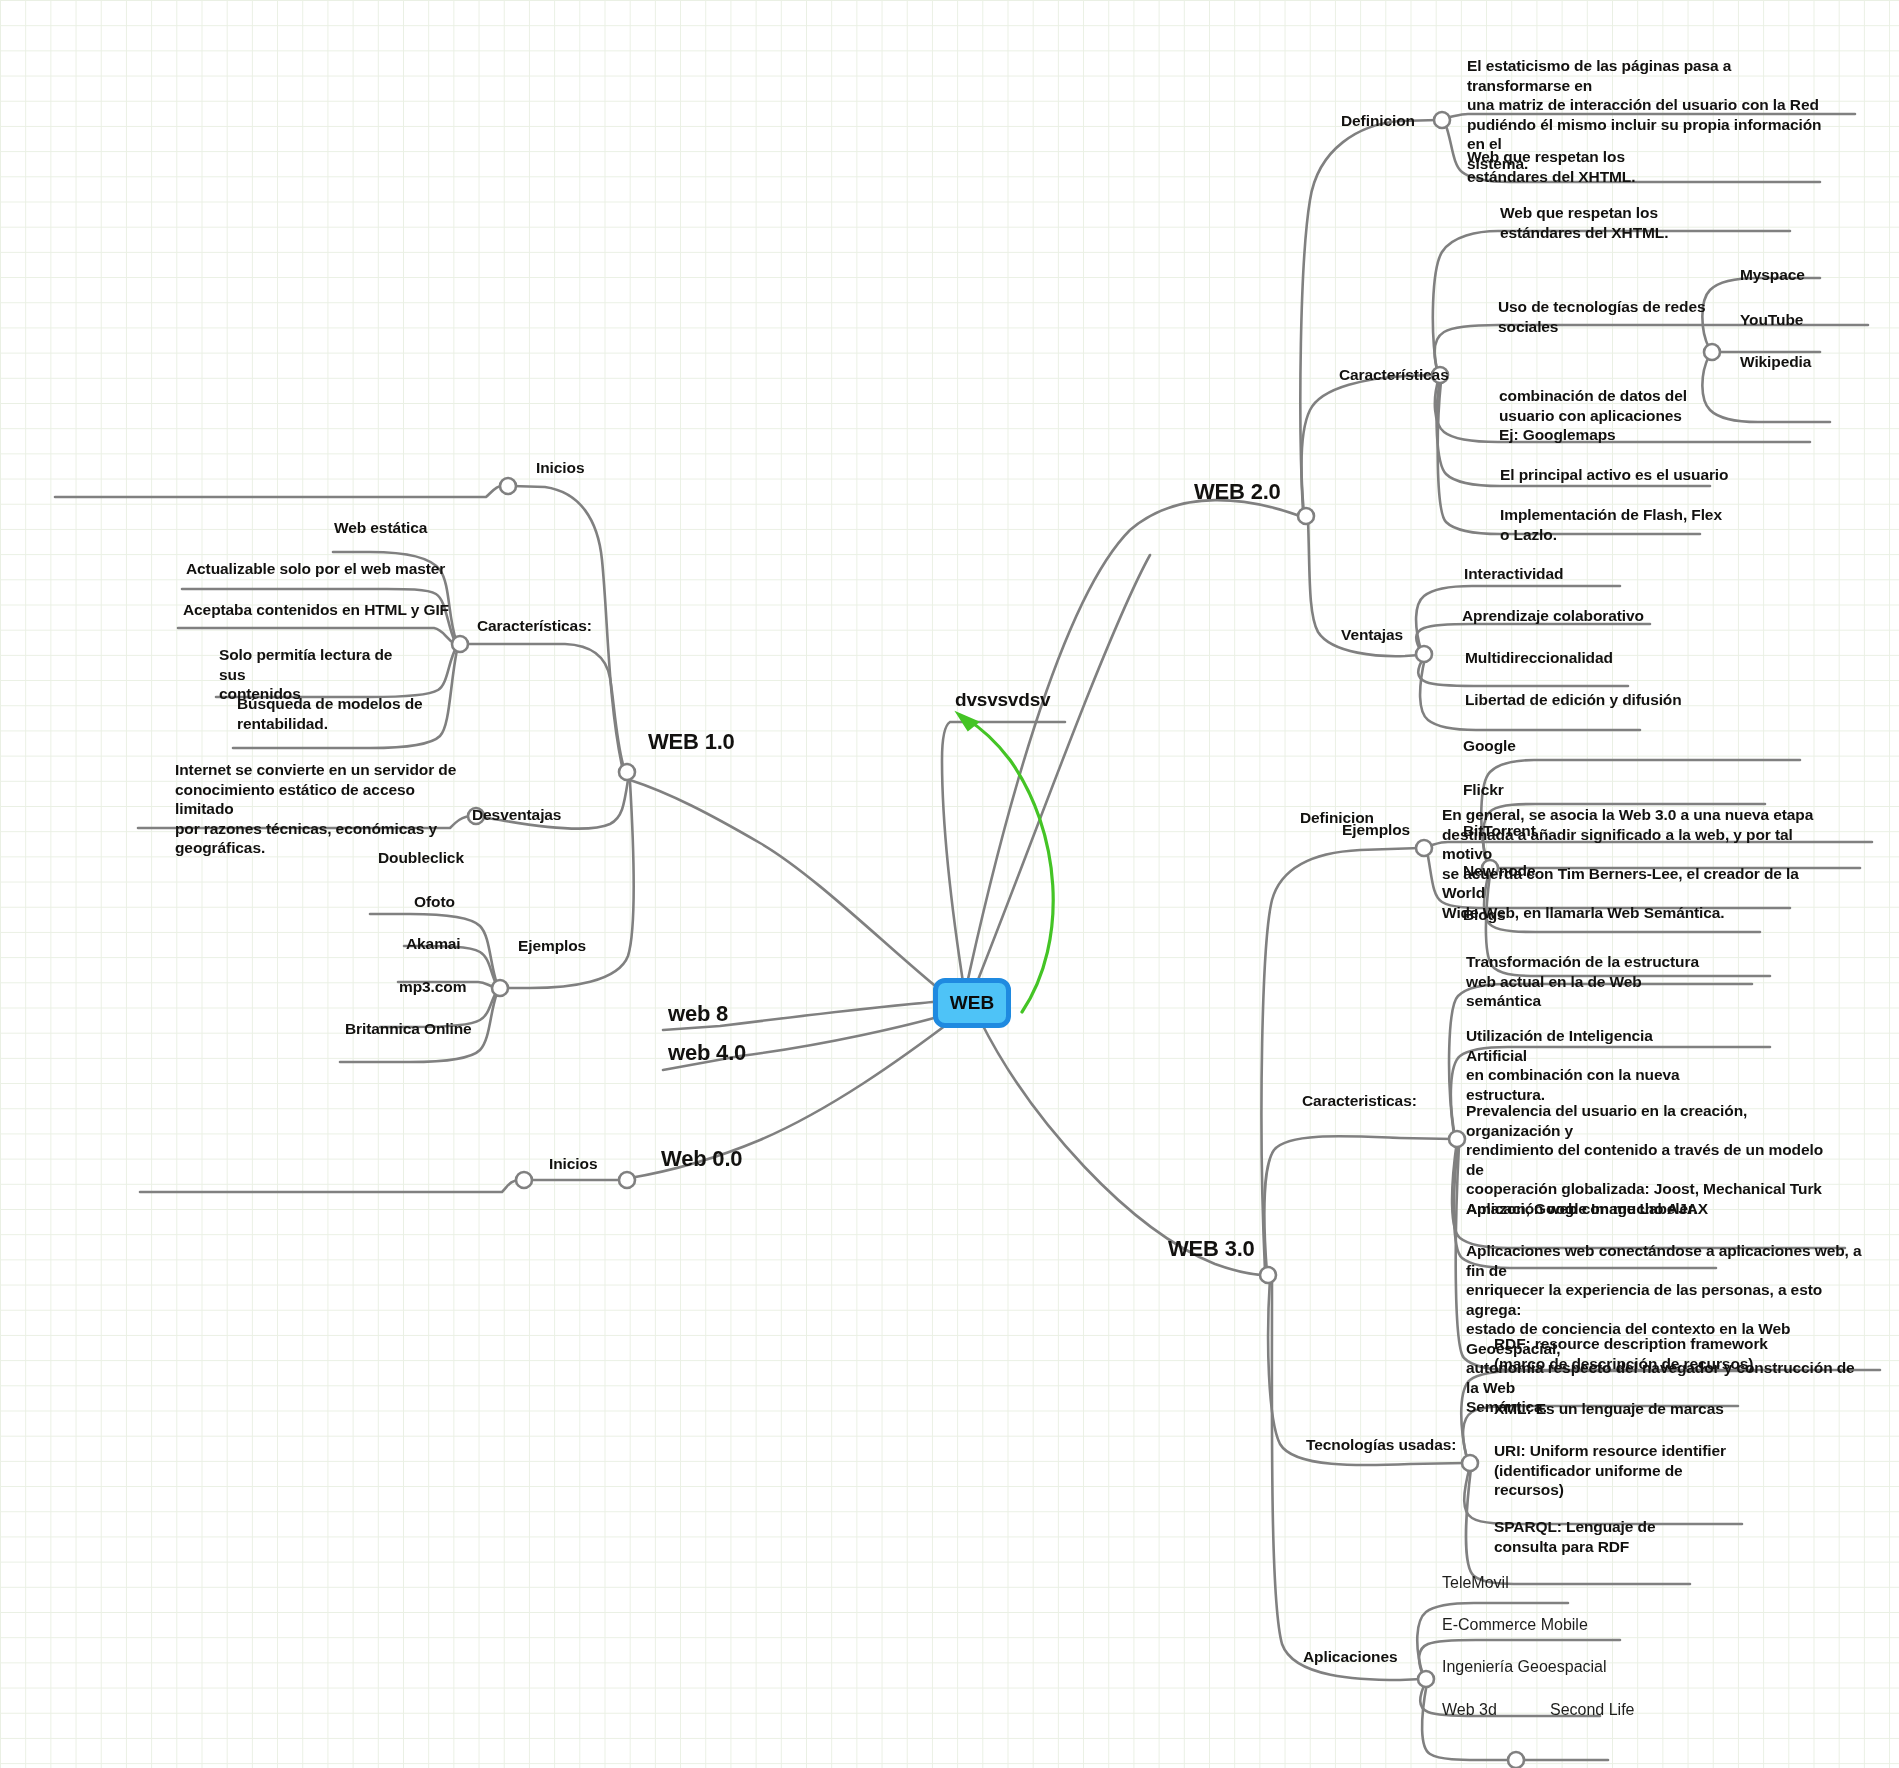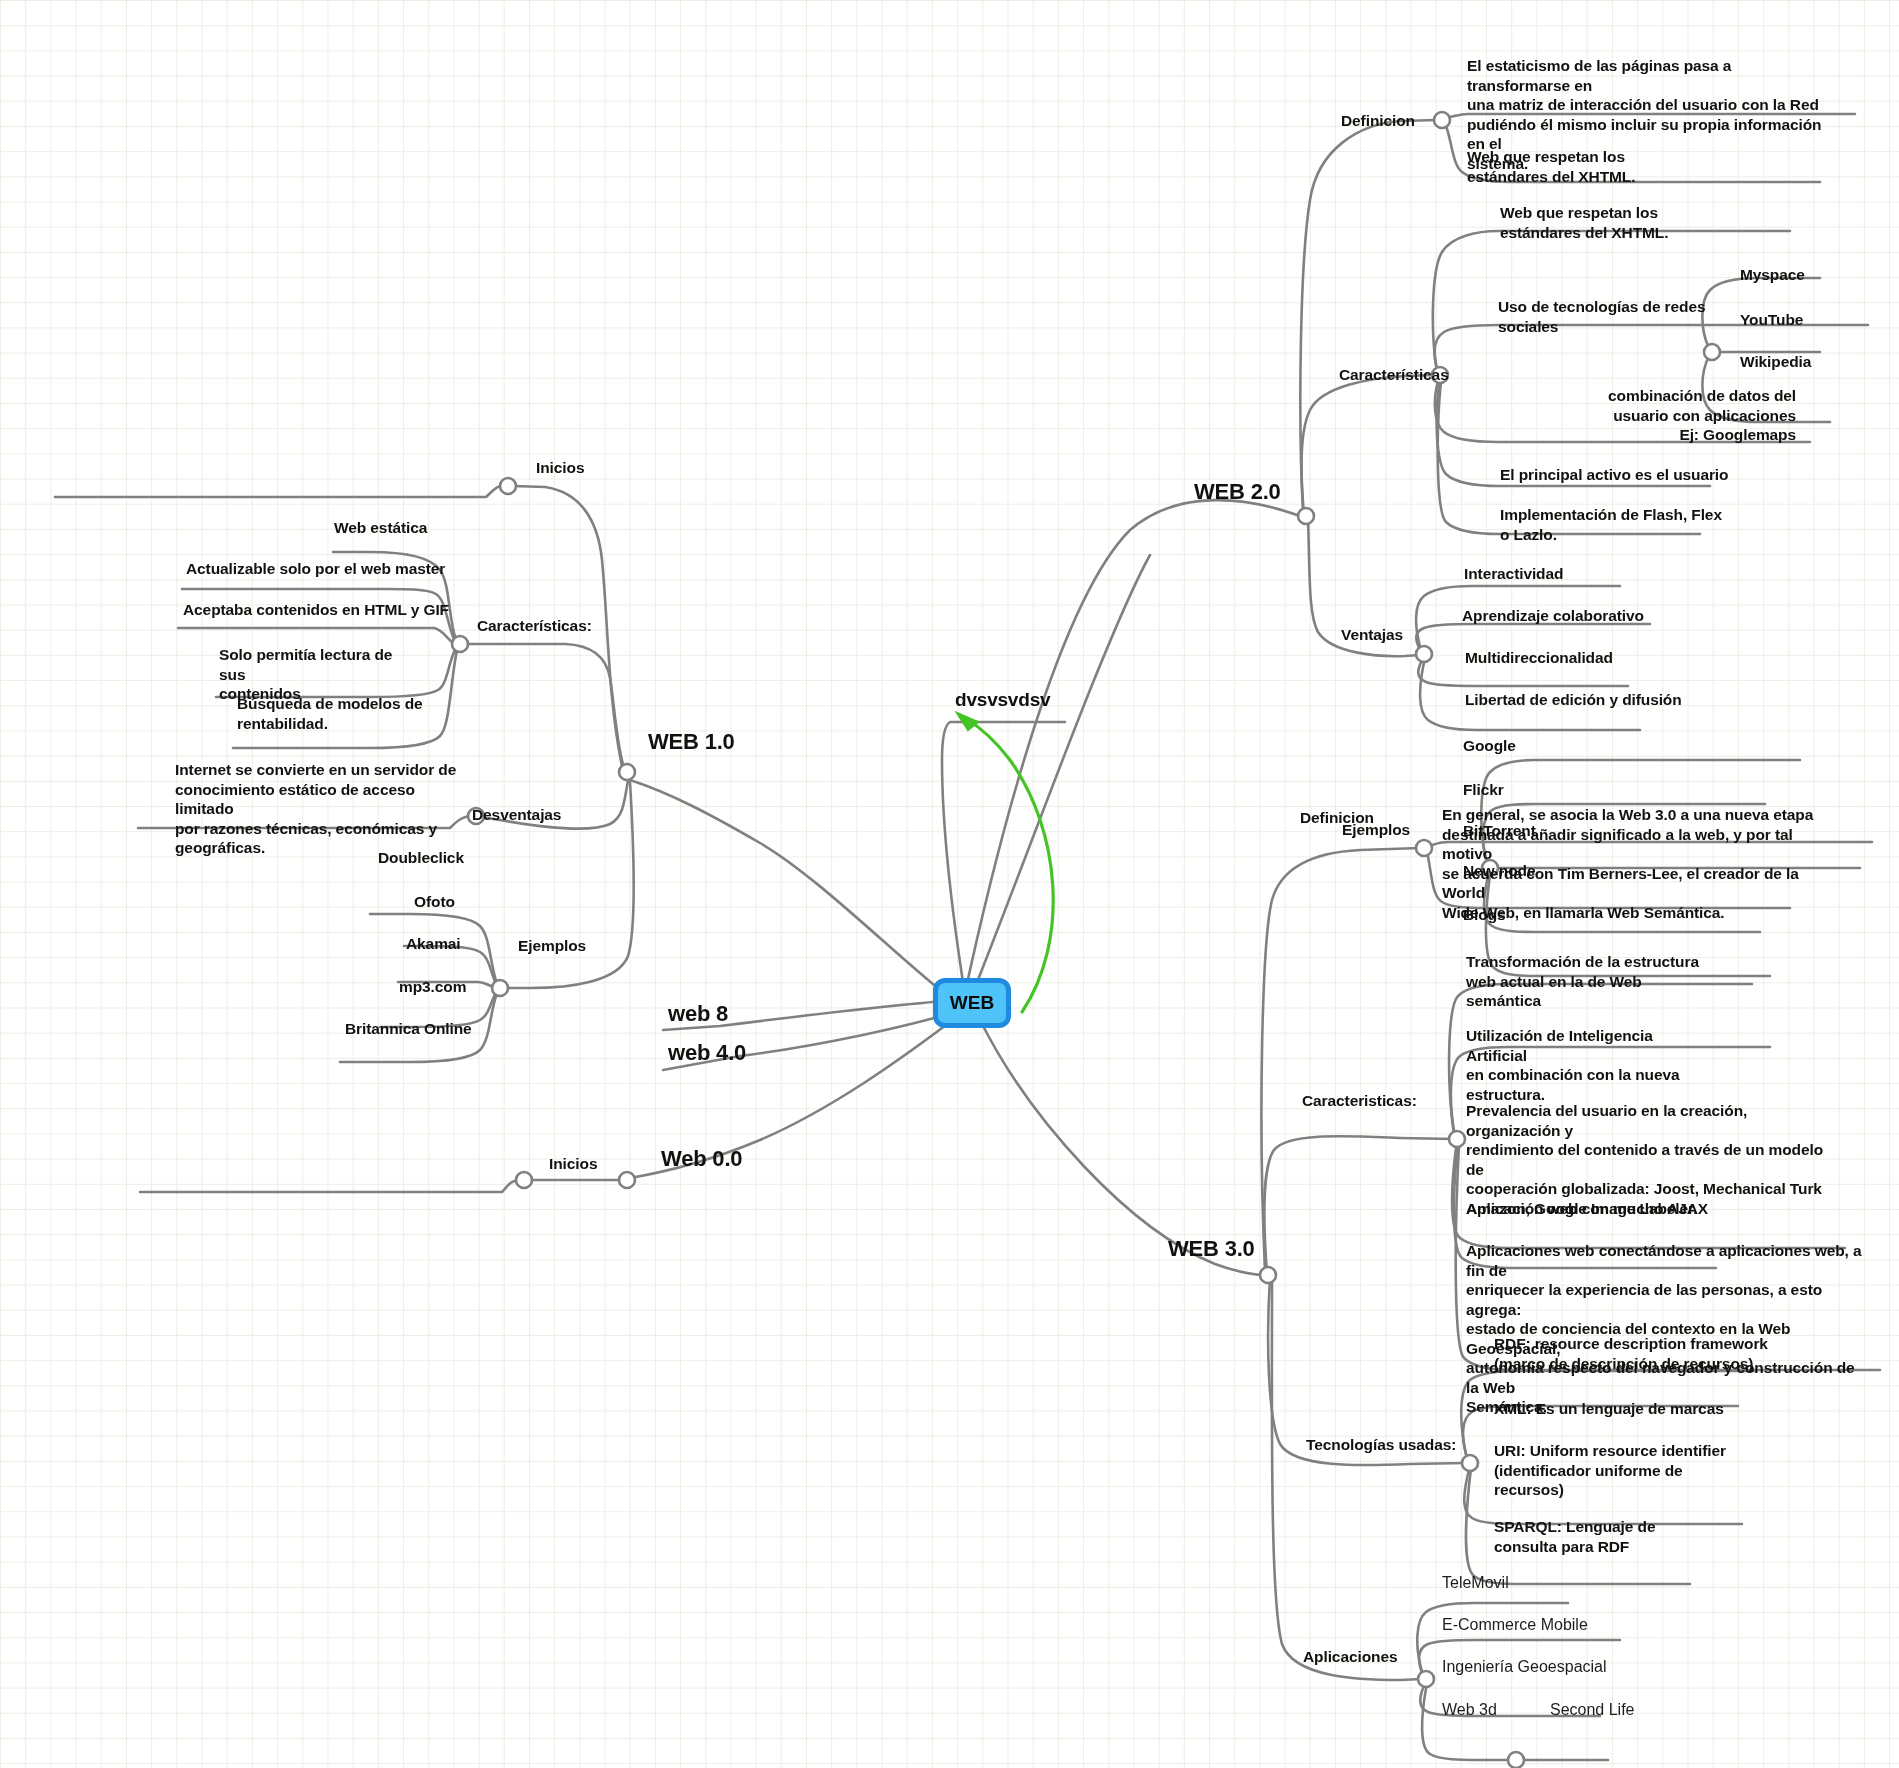--- a/index.html
+++ b/index.html
@@ -241,21 +241,21 @@
 pudiéndo él mismo incluir su propia información en el
 sistema.</div>
   <div class="node t-bold" style="left:1467px; top:147px; width:230px;">Web que respetan los
 estándares del XHTML.</div>
 
   <div class="node t-bold" style="left:1339px; top:365px;">Características</div>
   <div class="node t-bold" style="left:1500px; top:203px; width:230px;">Web que respetan los
 estándares del XHTML.</div>
   <div class="node t-bold" style="left:1498px; top:297px; width:230px;">Uso de tecnologías de redes
 sociales</div>
-  <div class="node t-bold" style="left:1566px; top:386px; width:230px;text-align:right;">combinación de datos del
+  <div class="node t-bold" style="left:1499px; top:386px; width:230px;">combinación de datos del
 usuario con aplicaciones
 Ej: Googlemaps</div>
   <div class="node t-bold" style="left:1500px; top:465px;">El principal activo es el usuario</div>
   <div class="node t-bold" style="left:1500px; top:505px; width:230px;">Implementación de Flash, Flex
 o Lazlo.</div>
 
   <div class="node t-bold" style="left:1740px; top:265px;">Myspace</div>
   <div class="node t-bold" style="left:1740px; top:310px;">YouTube</div>
   <div class="node t-bold" style="left:1740px; top:352px;">Wikipedia</div>
 

